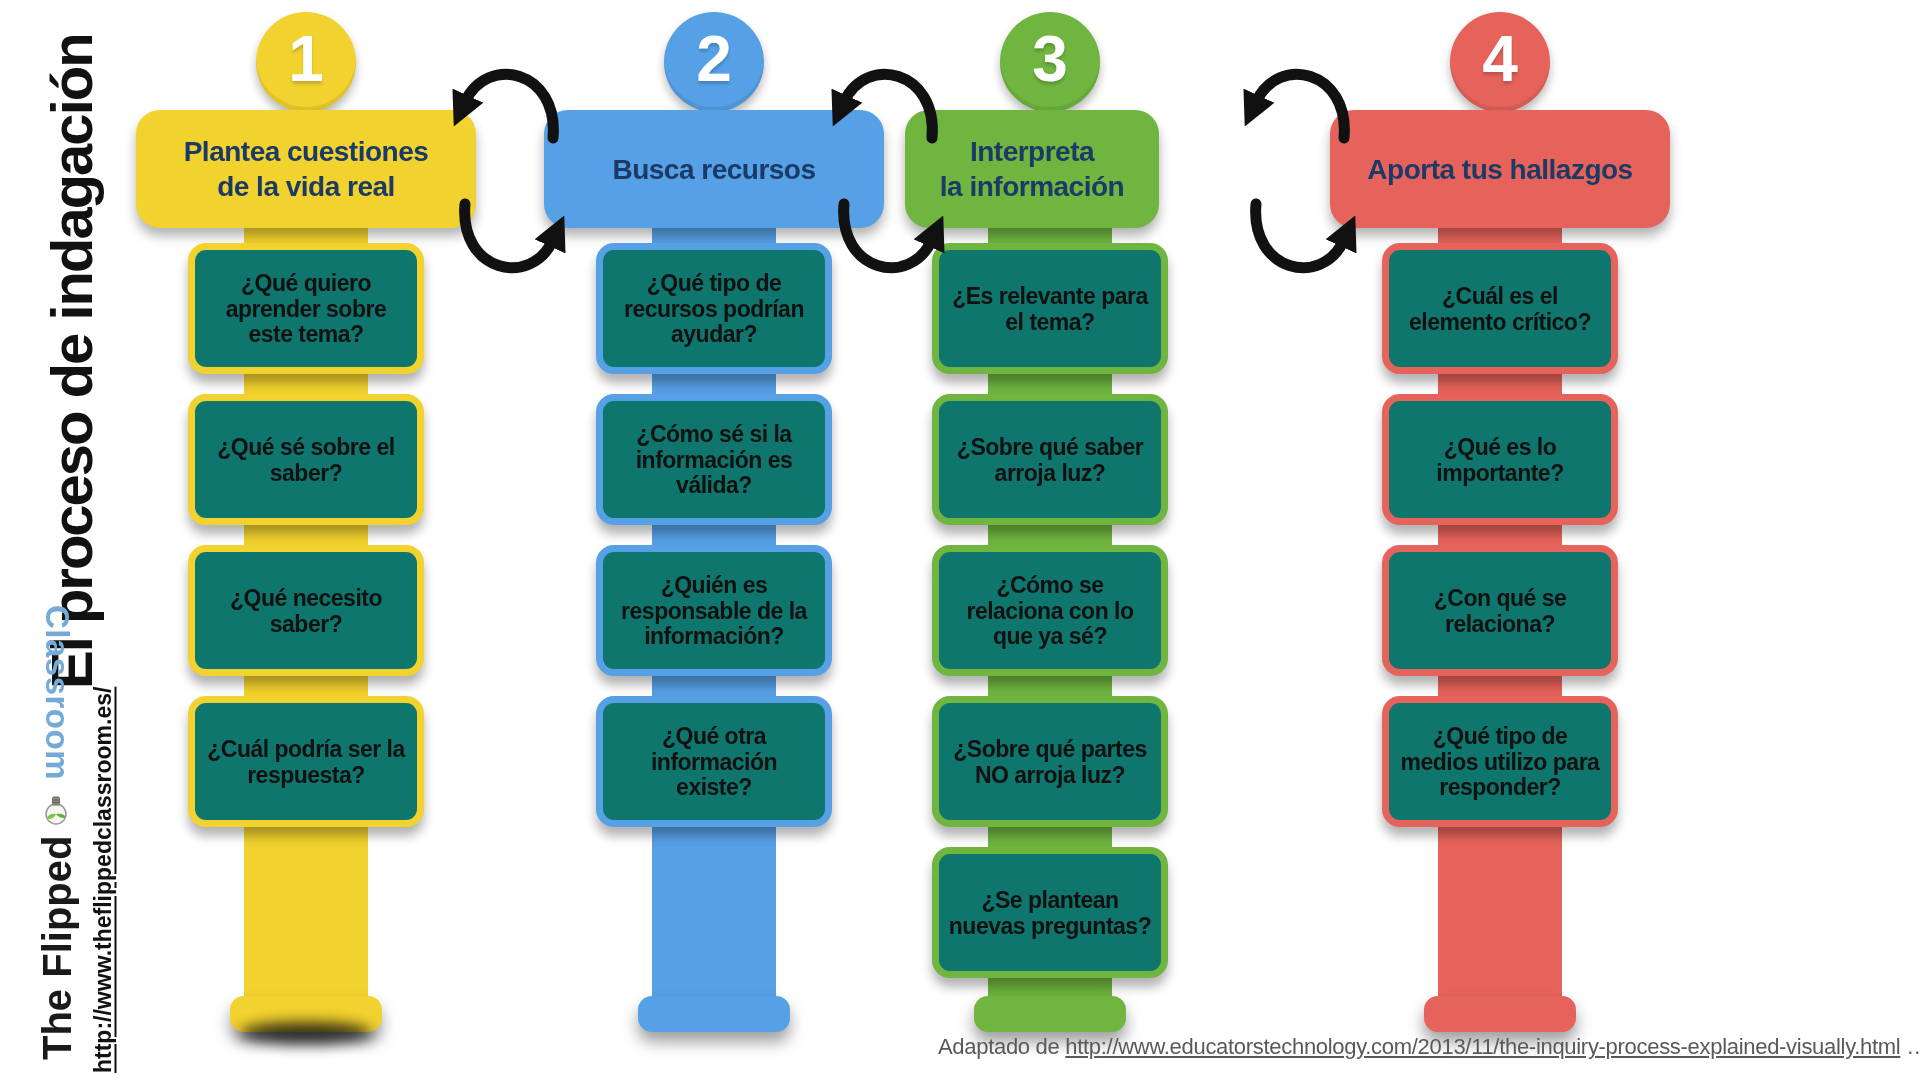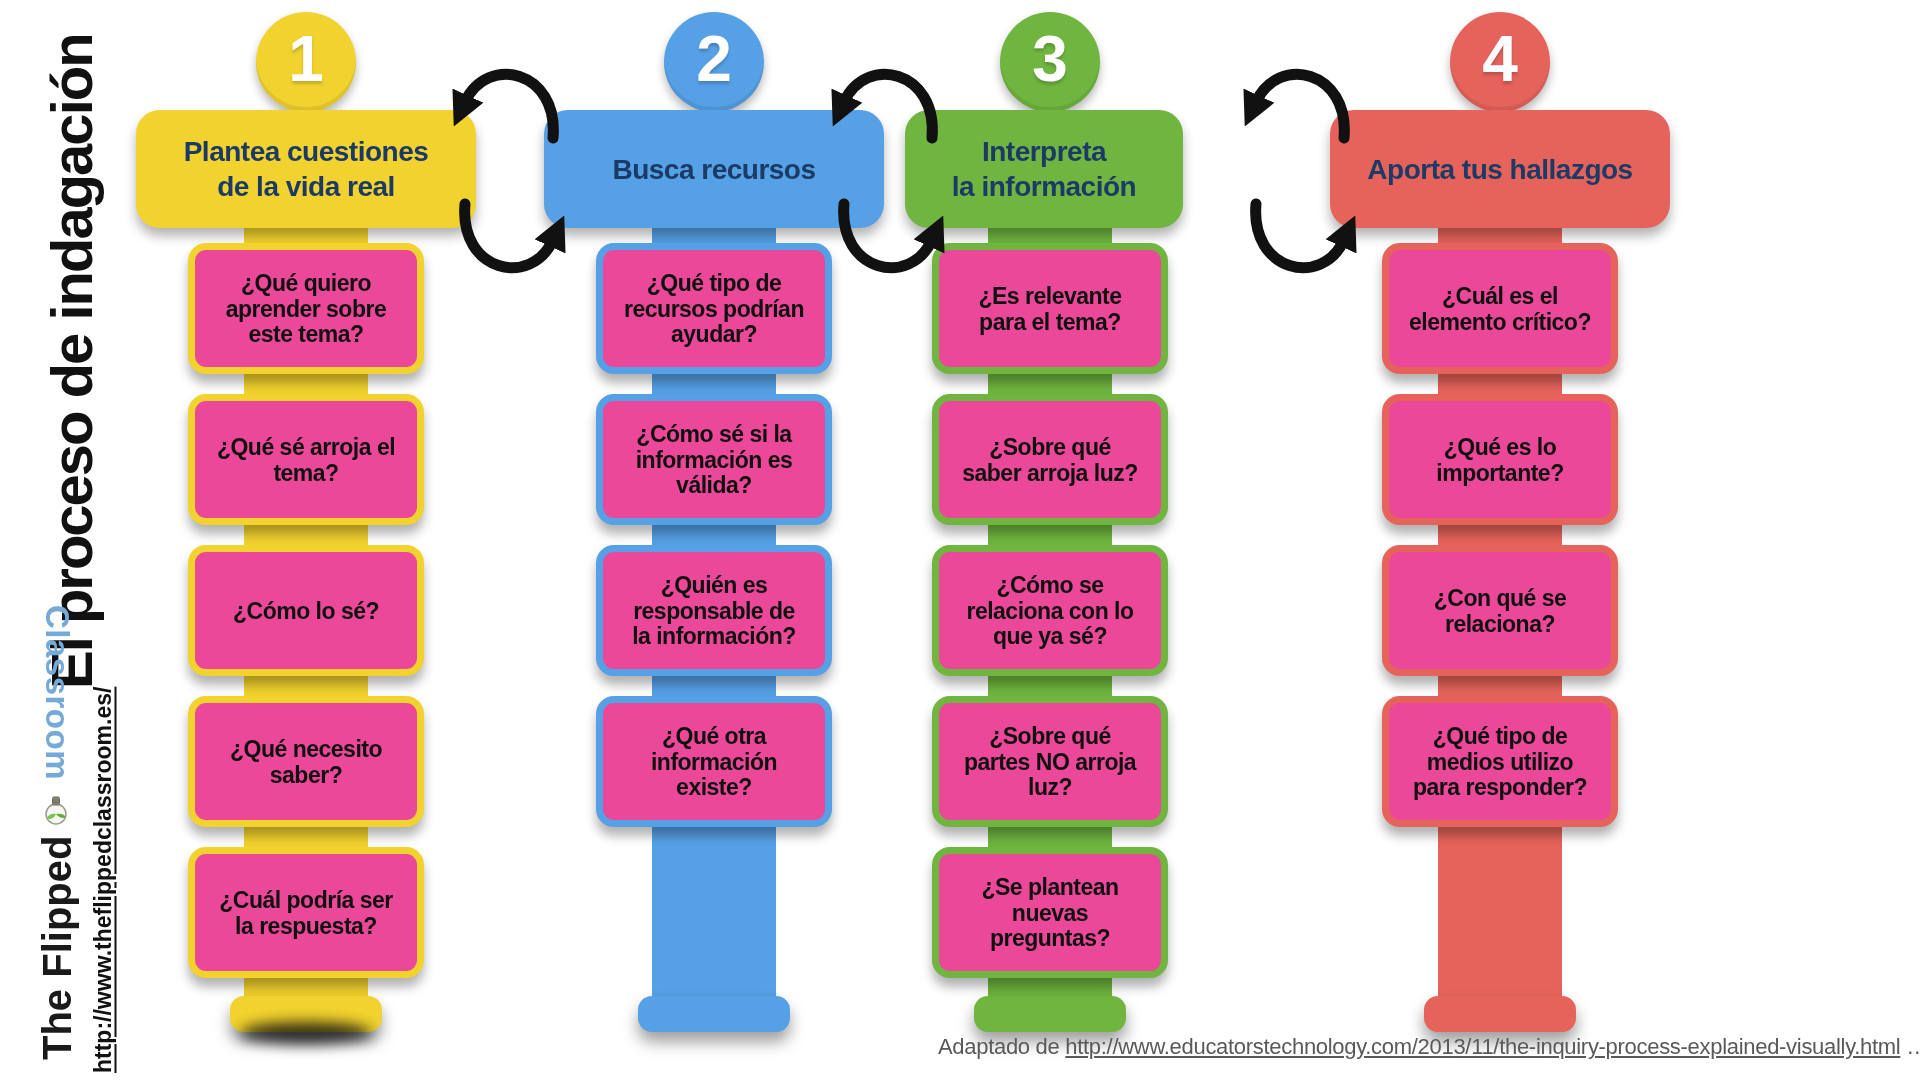--- a/index.html
+++ b/index.html
@@ -50,29 +50,29 @@
     border-radius:50%; background:var(--c); color:#fff;
     display:flex; align-items:center; justify-content:center;
     box-shadow:0 6px 10px rgba(0,0,0,.28), inset 0 -5px 0 rgba(0,0,0,.07); }
   .circle .num { font-size:64px; font-weight:bold; margin-top:-6px;
     text-shadow:0 3px 3px rgba(0,0,0,.18); }
 
   .header { position:absolute; top:110px; left:0; width:340px; height:118px;
     background:var(--c); border-radius:24px; color:#1c3a66;
     display:flex; align-items:center; justify-content:center; text-align:center;
     box-shadow:0 8px 12px rgba(0,0,0,.30); }
-  .column:nth-child(3) .header { left:25px; width:278px; }
+  .column:nth-child(3) .header { left:25px; width:254px; }
   .header-text { font-size:28px; font-weight:bold; letter-spacing:-0.5px; line-height:1.25; }
   .header-text span { display:block; }
 
   .cards { position:absolute; top:243px; left:calc(50% - 118px); width:236px;
     display:flex; flex-direction:column; gap:20px; }
-  .card { height:131px; background:#ec4899; border:7px solid var(--c); border-radius:18px;
+  .card { height:131px; background:#0f766e; border:7px solid var(--c); border-radius:18px;
     display:flex; align-items:center; justify-content:center; text-align:center;
-    padding:4px 20px; box-shadow:0 9px 11px rgba(0,0,0,.30);
+    padding:4px 8px; box-shadow:0 9px 11px rgba(0,0,0,.30);
     font-size:23px; font-weight:bold; letter-spacing:-0.5px; line-height:1.13; color:#111; }
 
   .arrow { position:absolute; top:46px; width:120px; height:250px; }
   .arrow.a1 { left:449px; } .arrow.a2 { left:828px; } .arrow.a3 { left:1240px; }
 
   .caption { position:absolute; left:938px; top:1034px; font-size:22px; color:#595959;
     letter-spacing:-0.3px; white-space:nowrap; }
   .caption .link { text-decoration:underline; color:#595959; }
 </style>
 </head>
@@ -106,22 +106,21 @@
       <span class="num">1</span>
     </div>
     <div class="header">
       <div class="header-text">
             <span>Plantea cuestiones</span>
             <span>de la vida real</span>
           </div>
     </div>
     <div class="cards">
           <div class="card">¿Qué quiero aprender sobre este tema?</div>
-          <div class="card">¿Qué sé arroja el tema?</div>
-          <div class="card">¿Cómo lo sé?</div>
+          <div class="card">¿Qué sé sobre el saber?</div>
           <div class="card">¿Qué necesito saber?</div>
           <div class="card">¿Cuál podría ser la respuesta?</div>
         </div>
   </div>
       <div class="column" style="--c: #56A0E6;">
     <div class="spine"></div>
     <div class="tab"></div>
 
     <div class="circle">
       <span class="num">2</span>

